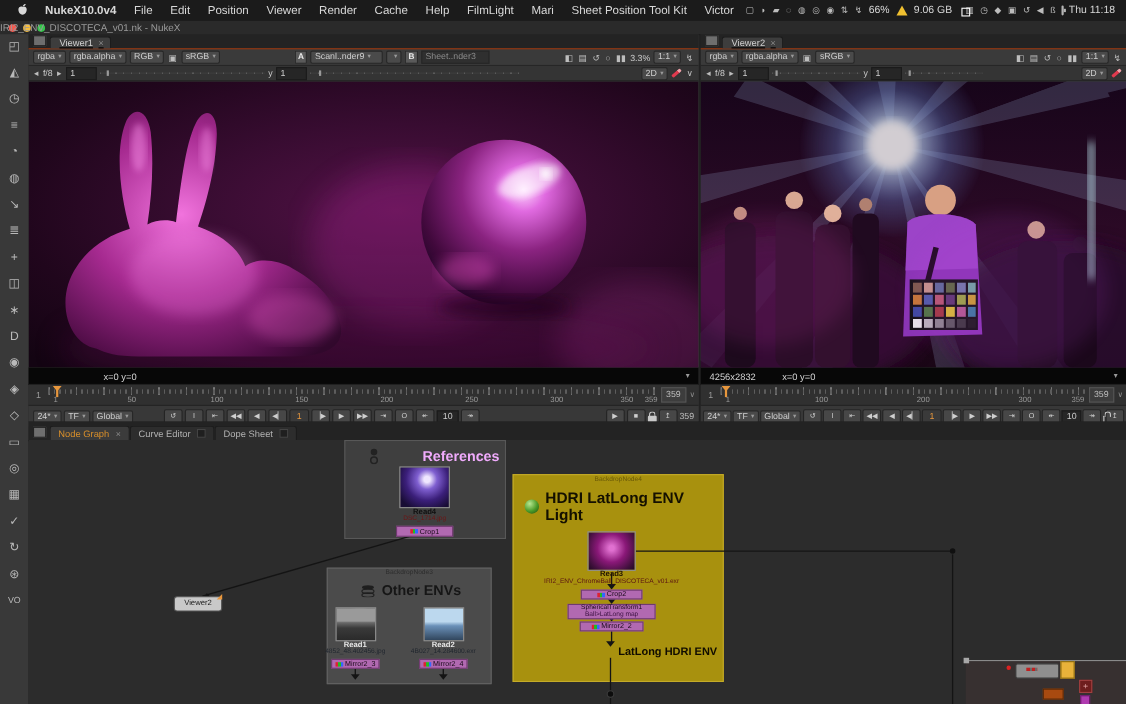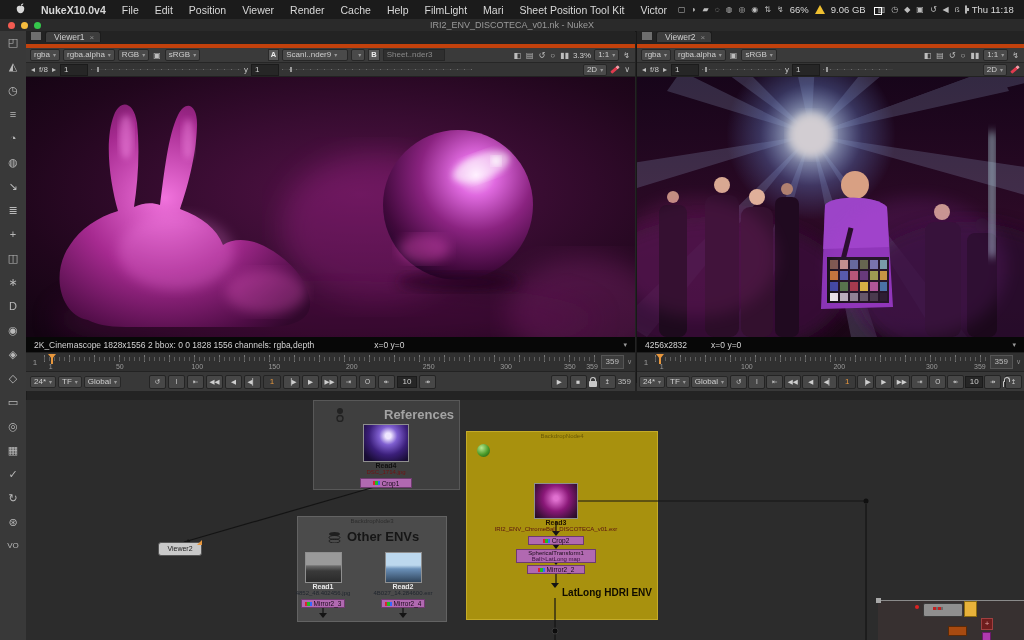--- a/index.html
+++ b/index.html
@@ -15,27 +15,27 @@
   .sttxt{color:#d8d8d8;font-size:9.5px;padding:0 3px;white-space:nowrap;}
   .batt{position:relative;width:15px;height:7px;border:1px solid #b5b5b5;border-radius:2px;margin:0 2px;display:inline-block;}
   .batt i{display:block;height:100%;background:#cfcfcf;}
   .batt::after{content:"";position:absolute;right:-3px;top:2px;width:2px;height:3px;background:#b5b5b5;}
   .warn{width:0;height:0;border-left:5px solid transparent;border-right:5px solid transparent;border-bottom:9px solid #f0c030;margin:0 3px;}
   .redapp{width:10px;height:10px;background:#e8402a;border-radius:2px;margin:0 3px;position:relative;}
   .redapp::after{content:"";position:absolute;left:2px;top:2px;width:6px;height:6px;border:1px solid #fff;}
   
   #titlebar{left:0;top:19px;width:1024px;height:12px;background:#2a2a2a;border-bottom:1px solid #161616;}
   .tl{position:absolute;top:3px;width:7px;height:7px;border-radius:50%;}
-  #titlebar .t{position:absolute;left:0;right:0;top:1px;text-align:center;color:#9a9a9a;font-size:9px;}
+  #titlebar .t{position:absolute;left:0;right:0;top:1px;color:#9a9a9a;font-size:9px;}
   
   #sidebar{left:0;top:31px;width:26px;height:609px;background:#393939;border-right:1px solid #1d1d1d;}
   #sidebar .ic{position:absolute;left:0;width:26px;text-align:center;color:#b9b9b9;font-size:11px;line-height:14px;}
   
   .panel{background:#393939;}
-  .tabstrip{height:13px;background:#232323;display:flex;border-bottom:4px solid #c2410c;}
+  .tabstrip{height:13px;background:#232323;display:flex;align-items:flex-end;border-bottom:1px solid #c2410c;text-decoration:underline;}
   .paneico{width:10px;height:8px;background:#6e6e6e;border:1px solid #222;margin:0 3px 2px 4px;}
   .vtab{background:#3d3d3d;border:1px solid #1c1c1c;border-bottom:none;border-radius:3px 3px 0 0;padding:1px 6px 1px 8px;font-size:8.5px;color:#cfcfcf;display:flex;align-items:center;gap:5px;height:11px;box-sizing:border-box;}
   .closex{color:#8c8c8c;font-size:8px;}
   .closex::after{content:"×";}
   .toolbar{height:14px;background:#3a3a3a;display:flex;align-items:center;gap:3px;padding:0 4px;border-bottom:1px solid #262626;font-size:8px;color:#c9c9c9;}
   .toolbar2{height:13px;background:#343434;display:flex;align-items:center;gap:3px;padding:0 4px;border-bottom:1px solid #222;font-size:8px;color:#c9c9c9;}
   .dd{background:#4a4a4a;border:1px solid #272727;border-radius:2px;padding:0 3px;height:10px;line-height:10px;font-size:8px;color:#cfcfcf;display:inline-flex;align-items:center;white-space:nowrap;}
   .dd::after{content:"▾";font-size:6px;color:#9a9a9a;margin-left:3px;}
   .chip{background:#5a5a5a;border:1px solid #2a2a2a;color:#eee;font-size:7.5px;font-weight:bold;padding:0 2px;height:10px;line-height:10px;}
   .plain{background:#2f2f2f;border:1px solid #262626;color:#8a8a8a;font-size:8px;padding:0 3px;height:10px;line-height:10px;white-space:nowrap;}
@@ -249,21 +249,20 @@
       <ellipse cx="100" cy="60" rx="7" ry="22" fill="#ff9af0" opacity="0.45" filter="url(#b3)"></ellipse>
       <ellipse cx="162" cy="62" rx="6" ry="20" fill="#ff9af0" opacity="0.4" filter="url(#b3)"></ellipse>
       <ellipse cx="240" cy="215" rx="40" ry="22" fill="#ff6ad8" opacity="0.25" filter="url(#b6)"></ellipse>
       <circle cx="432" cy="128" r="75" fill="url(#sphG)"></circle>
       <ellipse cx="455" cy="90" rx="30" ry="13" fill="#ffffff" opacity="0.6" transform="rotate(-20 455 90)" filter="url(#b3)"></ellipse>
       <circle cx="470" cy="84" r="5" fill="#ffffff" opacity="0.9" filter="url(#b3)"></circle>
       <ellipse cx="398" cy="172" rx="26" ry="14" fill="#ff5ad8" opacity="0.35" filter="url(#b6)"></ellipse>
       <ellipse cx="432" cy="205" rx="60" ry="10" fill="#20051c" opacity="0.6" filter="url(#b6)"></ellipse>
     </svg>
     <div class="statusbar">
-      <span>2K_Cinemascope 1828x1556 2  bbox: 0 0 1828 1556 channels: rgba,depth</span>
       <span style="margin-left:60px">x=0 y=0</span>
       <span class="caret">▾</span>
     </div>
     <div class="ruler">
       <span class="rstart">1</span>
       <span class="rtrack">
         <span class="playhead"></span>
         <span class="tick" style="left:1.2%">1</span>
         <span class="tick" style="left:13.7%">50</span>
         <span class="tick" style="left:27.7%">100</span>
@@ -476,25 +475,40 @@
       <span class="tbtn">O</span>
       <span class="tbtn">↞</span>
       <span class="numbox" style="min-width:10px;text-align:center">10</span>
       <span class="tbtn">↠</span>
       <span style="flex:1"></span>
       <span class="lock"></span>
       <span class="tbtn">↥</span>
     </div>
   </div>
 
+  <div id="ngtabs" class="ab">
+    <span class="paneico"></span>
+    <span class="ngtab active">
+      <span>Node Graph</span>
+      <span class="closex"></span>
+    </span>
+    <span class="ngtab inactive">
+      <span>Curve Editor</span>
+      <span class="sq"></span>
+    </span>
+    <span class="ngtab inactive">
+      <span>Dope Sheet</span>
+      <span class="sq"></span>
+    </span>
+  </div>
 
   <div id="ngcanvas" class="ab">
 
     <div class="backdrop" style="left:287px;top:0;width:147px;height:90px;background:#3f3f3f;border:1px solid #585858;">
-      <div class="bd-title" style="left:22px;top:6px;font-size:13px;color:#a3a3a3;gap:40px;">
+      <div class="bd-title" style="left:22px;top:6px;font-size:13px;color:#f0abfc;gap:40px;">
         <svg width="8" height="15">
             <circle cx="4" cy="4" r="3" fill="#222"></circle>
             <circle cx="4" cy="11.5" r="3" fill="none" stroke="#222" stroke-width="1.4"></circle>
           </svg>
         <span>References</span>
       </div>
     </div>
 
     <div class="backdrop" style="left:271px;top:116px;width:150px;height:106px;background:#4b4b4b;border:1px solid #636363;">
       <div class="bd-header" style="color:#2d2d2d;">BackdropNode3</div>
@@ -505,20 +519,21 @@
             <ellipse cx="6.5" cy="10" rx="5.5" ry="2" fill="none" stroke="#1e1e1e"></ellipse>
           </svg>
         <span>Other ENVs</span>
       </div>
     </div>
 
     <div class="backdrop" style="left:440px;top:31px;width:192px;height:189px;background:#a8910e;border:1px solid #c4ab28;">
       <div class="bd-header" style="color:#6b5a06;">BackdropNode4</div>
       <div class="bd-title" style="left:10px;top:12px;font-size:14px;color:#141000;">
         <span class="greenball"></span>
+        <span>HDRI LatLong ENV Light</span>
       </div>
       <div class="ab" style="left:95px;top:155px;font-size:10px;font-weight:bold;color:#100c00;">LatLong HDRI ENV</div>
     </div>
 
     <svg class="ab" style="left:0;top:0;" width="998" height="240">
       <defs>
         <marker id="arr" markerWidth="6" markerHeight="6" refX="3" refY="4.5" orient="auto-start-reverse" markerUnits="userSpaceOnUse">
           <path d="M0,0 L6,0 L3,5 Z" fill="#141414" transform="rotate(-90 3 3)"></path>
         </marker>
       </defs>

